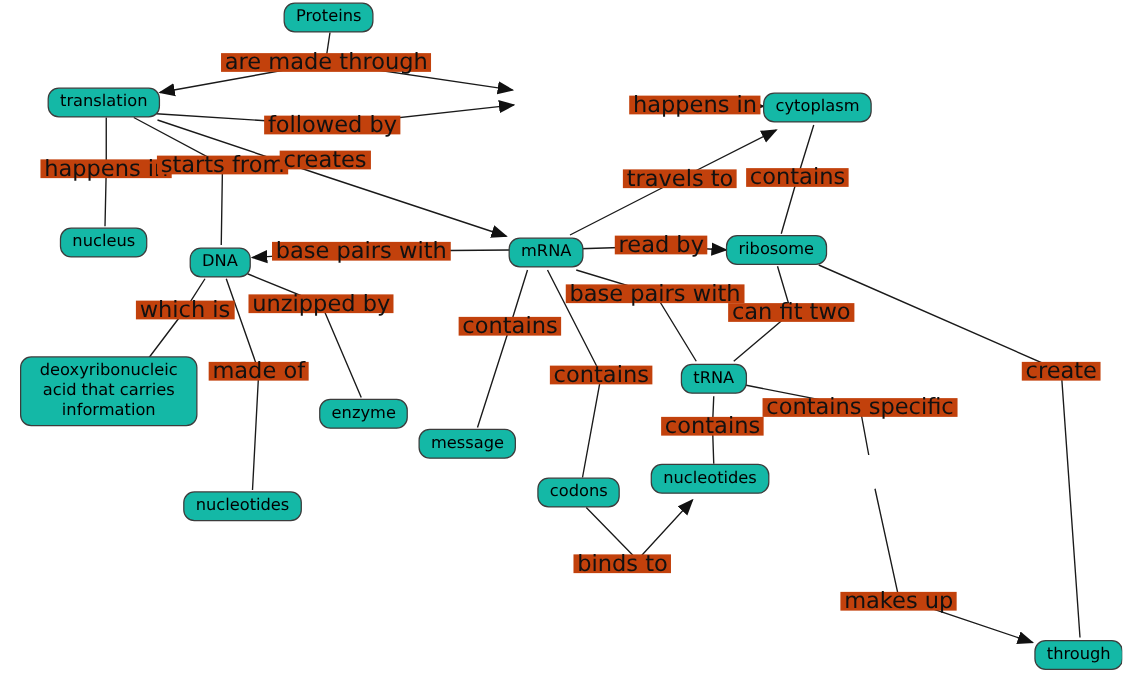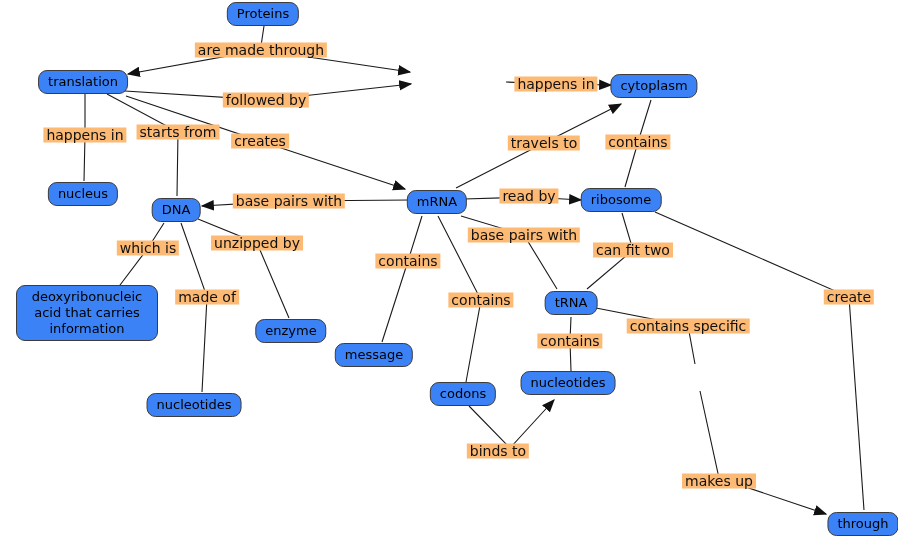--- a/index.html
+++ b/index.html
@@ -8,29 +8,29 @@
     width:898px;height:542px;
     background:#ffffff;
     font-family:"DejaVu Sans","Liberation Sans",sans-serif;
     overflow:hidden;
   }
   #edges-svg{position:absolute;left:0;top:0;z-index:1;}
   #edges-svg polyline{fill:none;stroke:#1a1a1a;stroke-width:1.1;}
   .elabel{
     position:absolute;z-index:2;
     transform:translate(-50%,-50%);
-    background:#fdba74;
+    background:#c2410c;
     color:#111111;
-    font-size:14px;line-height:15px;
+    font-size:18px;line-height:15px;
     padding:0 3px;white-space:nowrap;
   }
   .node{
     position:absolute;z-index:3;
     transform:translate(-50%,-50%);
-    background:#3b82f6;
+    background:#14b8a6;
     border:1px solid #3c3c3c;
     border-radius:9px;
     color:#000000;
     font-size:13px;line-height:16px;
     padding:3px 9px;white-space:nowrap;
     text-align:center;
     box-sizing:border-box;
   }
   .node.wide{white-space:normal;width:142px;padding:3px 6px;}
 </style>
@@ -71,21 +71,21 @@
     <polyline points="596,308 688,326 695,364"></polyline>
     <polyline points="700,391 719,478 826,514" marker-end="url(#arrow)"></polyline>
     <polyline points="655,212 849,297 864,510"></polyline>
   </svg>
 
   <div class="elabel" style="left:261px;top:50px">are made through</div>
   <div class="elabel" style="left:266px;top:100px">followed by</div>
   <div class="elabel" style="left:556px;top:84px">happens in</div>
   <div class="elabel" style="left:85px;top:135px">happens in</div>
   <div class="elabel" style="left:178px;top:132px">starts from</div>
-  <div class="elabel" style="left:260px;top:141px">creates</div>
+  <div class="elabel" style="left:260px;top:128px">creates</div>
   <div class="elabel" style="left:544px;top:143px">travels to</div>
   <div class="elabel" style="left:638px;top:142px">contains</div>
   <div class="elabel" style="left:289px;top:201px">base pairs with</div>
   <div class="elabel" style="left:529px;top:196px">read by</div>
   <div class="elabel" style="left:524px;top:235px">base pairs with</div>
   <div class="elabel" style="left:633px;top:250px">can fit two</div>
   <div class="elabel" style="left:148px;top:248px">which is</div>
   <div class="elabel" style="left:257px;top:243px">unzipped by</div>
   <div class="elabel" style="left:207px;top:297px">made of</div>
   <div class="elabel" style="left:408px;top:261px">contains</div>

